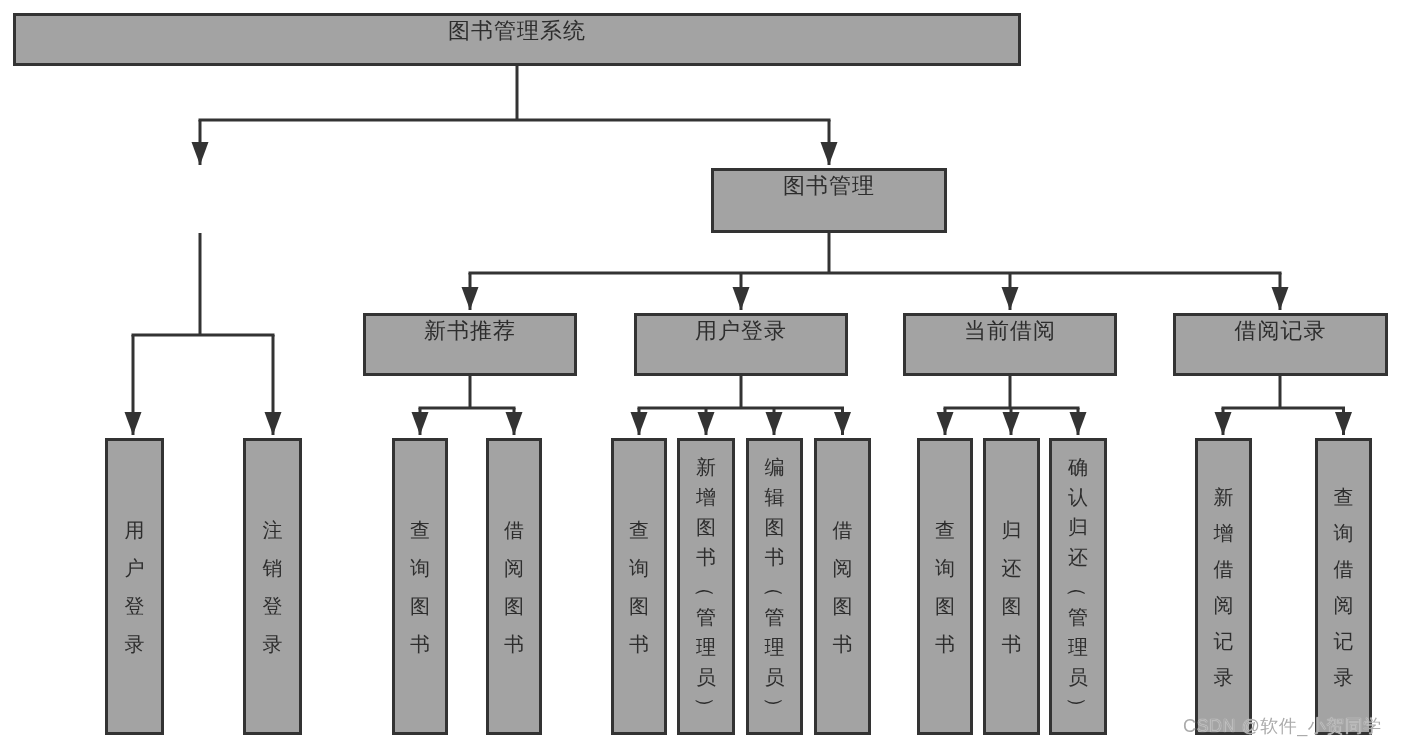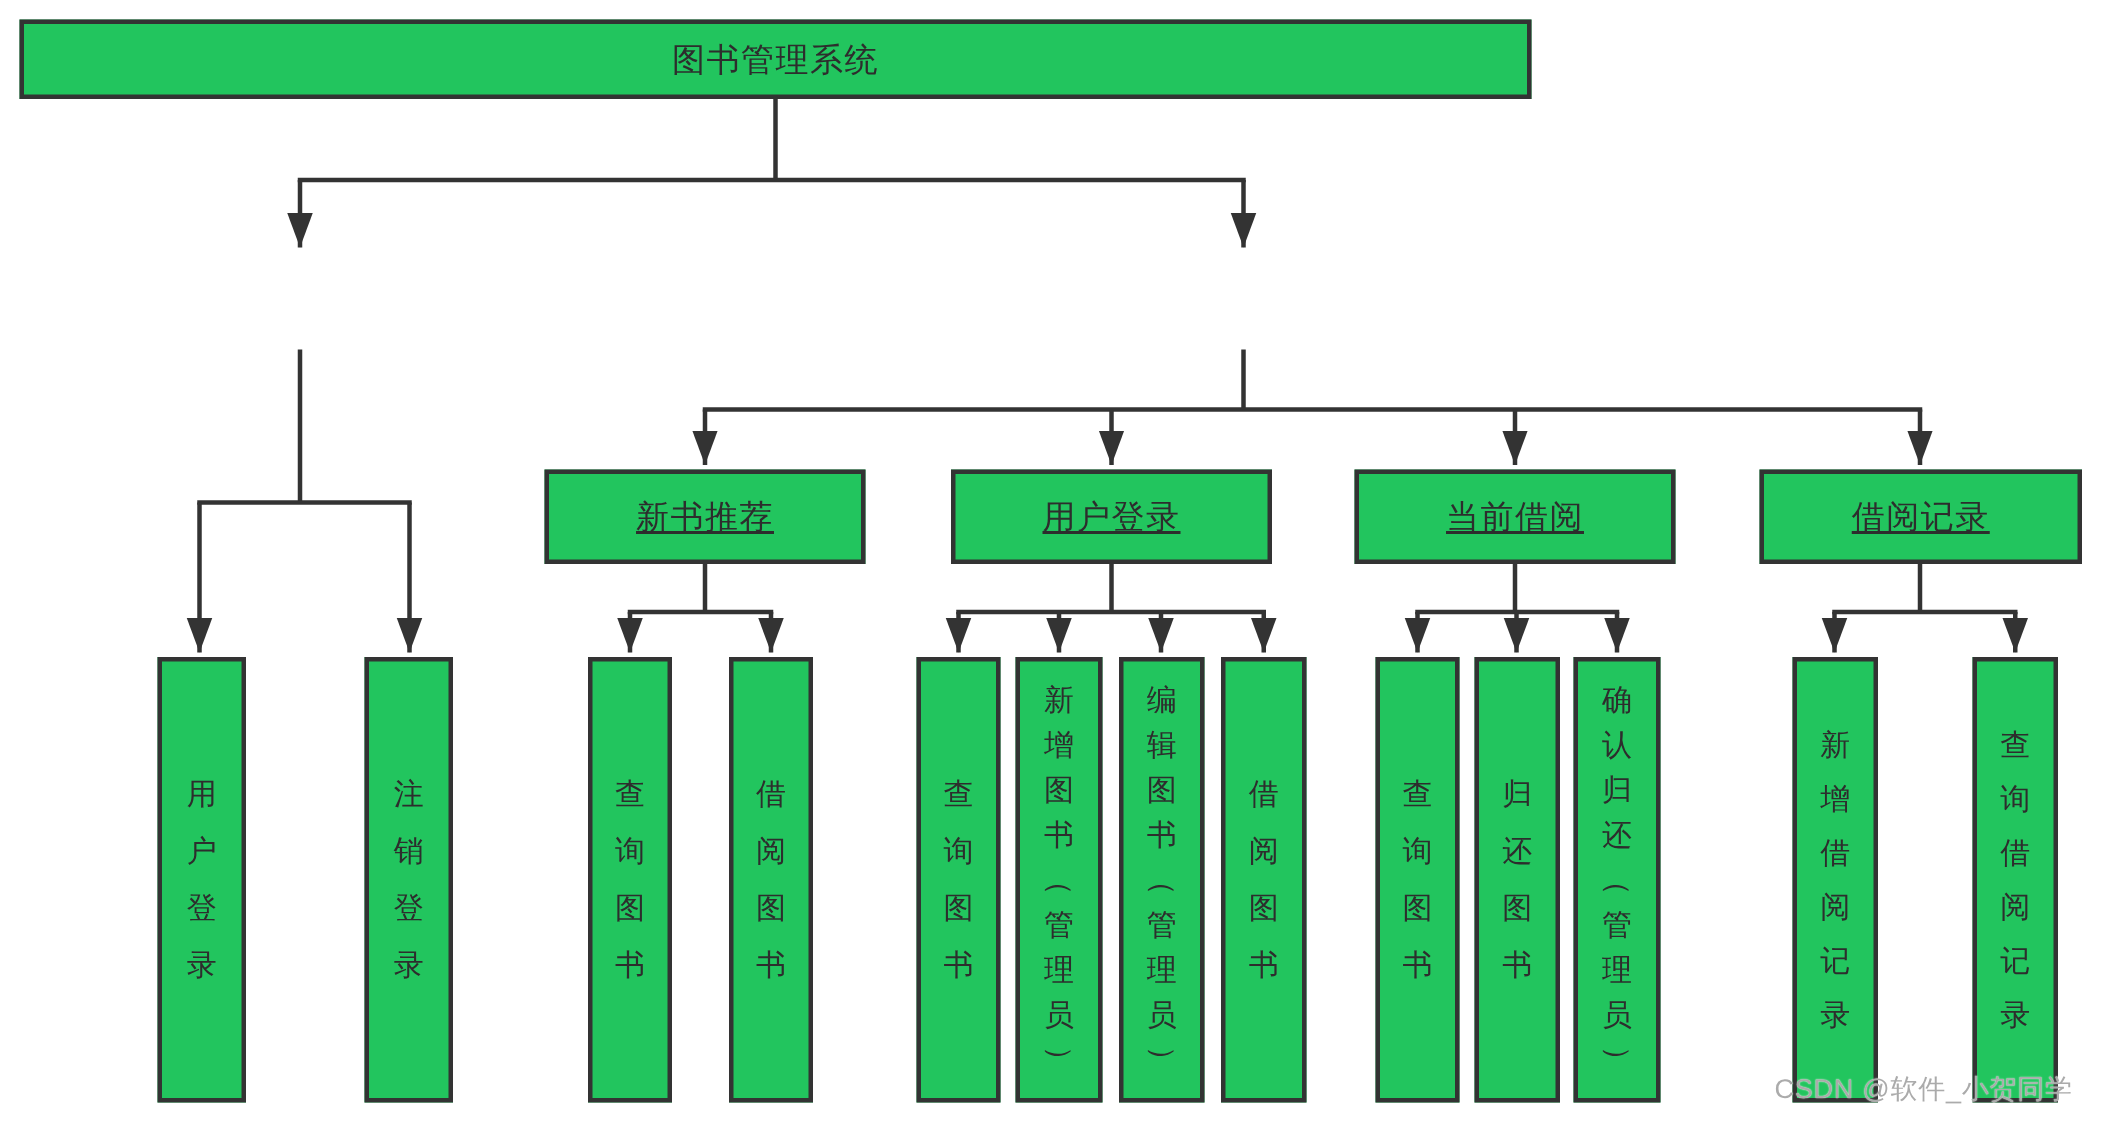--- a/index.html
+++ b/index.html
@@ -7,34 +7,34 @@
     position:relative;
     width:1405px;height:747px;
     background:#ffffff;
     font-family:"Liberation Sans","DejaVu Sans",sans-serif;
     overflow:hidden;
   }
   .wires{position:absolute;left:0;top:0;width:1405px;height:747px;}
   .box{
     position:absolute;
     box-sizing:border-box;
-    background:#22c55e;
+    background:#a3a3a3;
     border:3px solid #333333;
-    display:flex;align-items:center;justify-content:center;
+    display:flex;justify-content:center;
     color:#2d2d2d;
     z-index:2;
   }
   .hlabel{font-size:22px;letter-spacing:1px;white-space:nowrap;}
   
   .n-root{left:13px;top:13px;width:1008px;height:53px;}
   
   .n-login{left:82px;top:168px;width:235px;height:65px;}
   .n-manage{left:711px;top:168px;width:236px;height:65px;}
   
-  .lv3{top:313px;height:63px;text-decoration:underline;}
+  .lv3{top:313px;height:63px;}
   .n-newbook{left:363px;width:214px;}
   .n-borrow{left:634px;width:214px;}
   .n-current{left:903px;width:214px;}
   .n-records{left:1173px;width:215px;}
   
   .leaf{top:438px;height:297px;}
   .n-l-login1{left:105px;width:59px;}
   .n-l-login2{left:243px;width:59px;}
   .n-l-nb1{left:392px;width:56px;}
   .n-l-nb2{left:486px;width:56px;}
@@ -114,20 +114,23 @@
       <path d="M1221.5,408 H1345"></path>
       <path d="M1223,408 V435" marker-end="url(#arrow)"></path>
       <path d="M1343.5,408 V435" marker-end="url(#arrow)"></path>
     </g>
   </svg>
 
   <div class="box n-root">
     <span class="hlabel">图书管理系统</span>
   </div>
 
+  <div class="box n-manage">
+    <span class="hlabel">图书管理</span>
+  </div>
 
   <div class="box lv3 n-newbook">
     <span class="hlabel">新书推荐</span>
   </div>
   <div class="box lv3 n-borrow">
     <span class="hlabel">用户登录</span>
   </div>
   <div class="box lv3 n-records">
     <span class="hlabel">借阅记录</span>
   </div>

